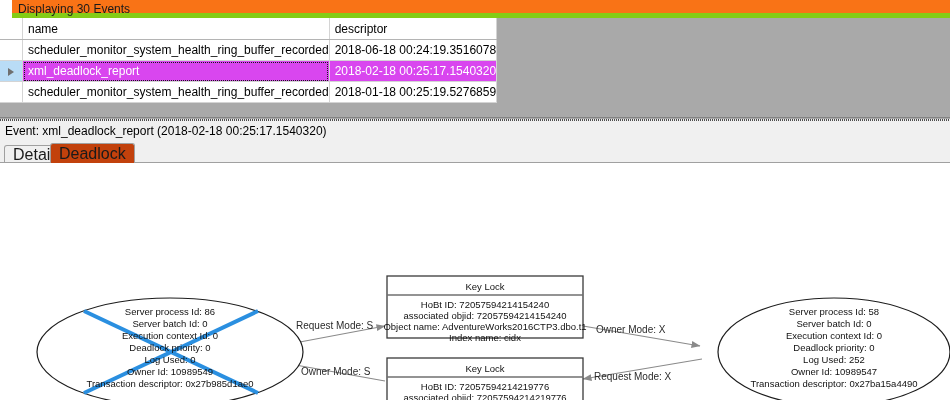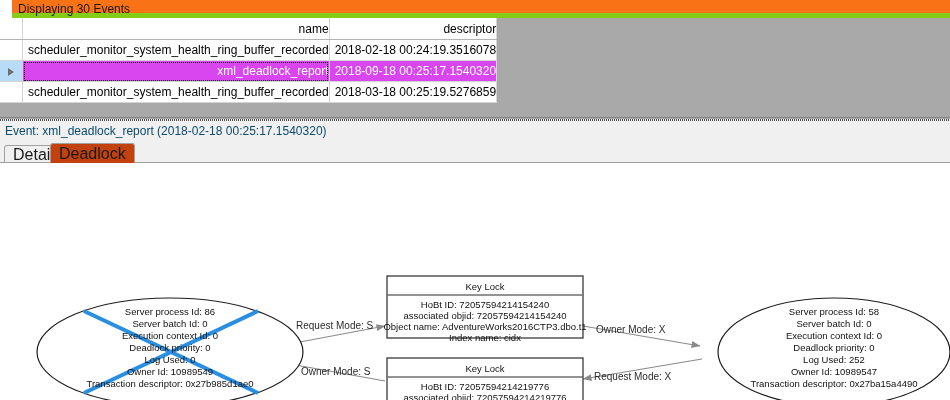--- a/index.html
+++ b/index.html
@@ -49,21 +49,21 @@
     background: #ffffff;
   }
   .grid-table td, .grid-table th {
     border: 1px solid #d4d4d4;
     border-top: none;
     border-left: none;
     padding: 0 0 0 5px;
     height: 20px;
     font-size: 12px;
     font-weight: normal;
-    text-align: right;
+    text-align: left;
     vertical-align: middle;
     white-space: nowrap;
     overflow: hidden;
     background: #ffffff;
   }
   .grid-table tr.header-row th {
     background: #ffffff;
     border-bottom: 1px solid #b4b4b4;
     height: 21px;
   }
@@ -113,21 +113,21 @@
     position: absolute;
     left: 0; top: 121px;
     width: 950px; height: 279px;
     background: #f0f0f0;
     box-sizing: border-box;
   }
   #event-caption {
     position: absolute;
     left: 5px; top: 3px;
     font-size: 12px;
-    color: #0c4a6e;
+    color: #000000;
     white-space: nowrap;
   }
 
   
   #tab-strip {
     position: absolute;
     left: 0; top: 22px;
     width: 950px; height: 19px;
   }
   .tab {
@@ -196,33 +196,33 @@
   <table class="grid-table">
     <tbody>
         <tr class="header-row">
       <th class="col-sel"></th>
       <th class="col-name">name</th>
       <th class="col-ts">descriptor</th>
     </tr>
     <tr>
       <td class="col-sel"></td>
       <td class="col-name">scheduler_monitor_system_health_ring_buffer_recorded</td>
-      <td class="col-ts">2018-02-18 00:24:19.3516078</td>
+      <td class="col-ts">2018-06-18 00:24:19.3516078</td>
     </tr>
     <tr class="selected">
       <td class="col-sel">
         <span class="row-arrow"></span>
       </td>
       <td class="col-name cell-focus">xml_deadlock_report</td>
-      <td class="col-ts">2018-09-18 00:25:17.1540320</td>
+      <td class="col-ts">2018-02-18 00:25:17.1540320</td>
     </tr>
     <tr>
       <td class="col-sel"></td>
       <td class="col-name">scheduler_monitor_system_health_ring_buffer_recorded</td>
-      <td class="col-ts">2018-03-18 00:25:19.5276859</td>
+      <td class="col-ts">2018-01-18 00:25:19.5276859</td>
     </tr>
   </tbody>
     </table>
 </div>
 
 <div id="grid-splitter"></div>
 
 <div id="details-pane">
 
   <div id="event-caption">Event: xml_deadlock_report (2018-02-18 00:25:17.1540320)</div>

